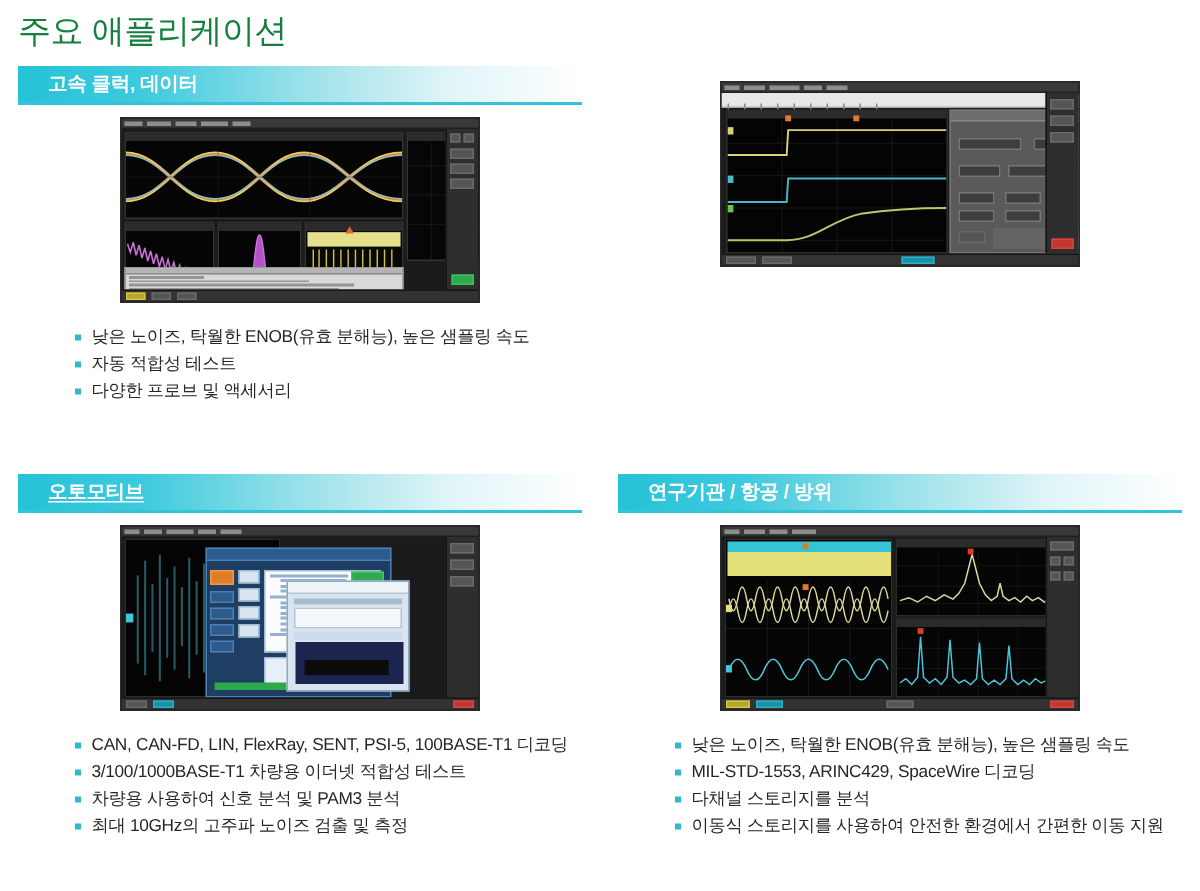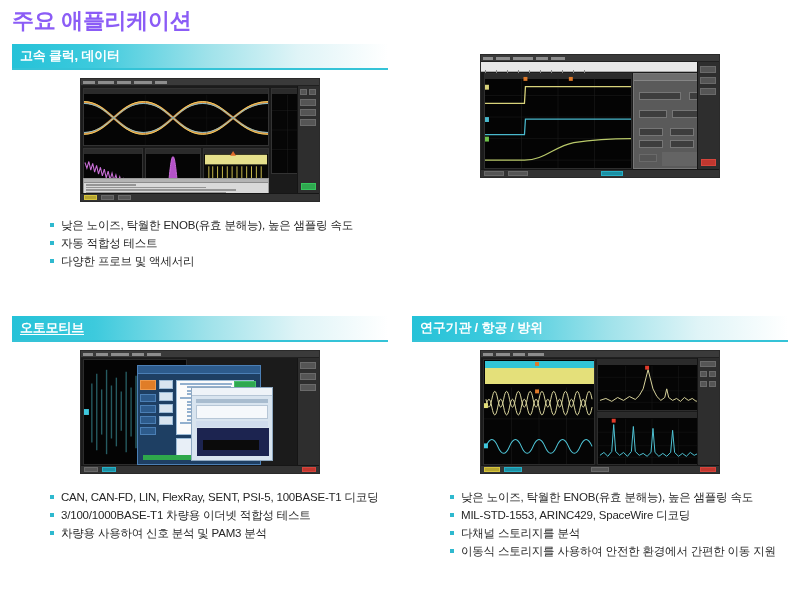--- a/index.html
+++ b/index.html
@@ -7,22 +7,22 @@
     width: 800px; height: 594px;
     background: #ffffff;
     font-family: "Liberation Sans", "DejaVu Sans", sans-serif;
     overflow: hidden;
   }
   .page { position: relative; width: 800px; height: 594px; background:#fff; }
 
   
   .main-title {
     position: absolute; left: 12px; top: 6px;
-    font-size: 22px; font-weight: 700;
-    color: #8b5cf6; letter-spacing: -0.3px;
+    font-size: 22px; font-weight: 400;
+    color: #15803d; letter-spacing: -0.3px;
     white-space: nowrap;
   }
 
   
   .panels {
     position: absolute; left: 0; top: 44px;
     width: 800px; height: 550px;
     display: grid;
     grid-template-columns: 400px 400px;
     grid-template-rows: 272px 272px;
@@ -35,21 +35,21 @@
     height: 24px;
     background: linear-gradient(to right, #25c2d8 0%, #3dcadd 22%, #9fe2ea 52%, #dff4f7 76%, #ffffff 100%);
     display: flex; align-items: center;
   }
   .sec-bar::after {
     content: "";
     position: absolute; left: 0; right: 0; bottom: -2px;
     height: 2px; background: #35c3d7;
   }
   .sec-title {
-    padding-left: 8px;
+    padding-left: 20px;
     font-size: 13px; font-weight: bold;
     color: #ffffff;
     letter-spacing: -0.2px;
     white-space: nowrap;
   }
   .sec-title.underlined { text-decoration: underline; text-underline-offset: 2px; }
 
   
   .shot-wrap {
     margin-top: 10px;
@@ -483,20 +483,21 @@
             <div class="btn-sm btn-cyan" style="left:21px;top:1px;width:14px;height:5px"></div>
             <div class="btn-sm btn-red" style="right:3px;top:1px;width:14px;height:5px"></div>
           </div>
         </div>
       </div>
 
       <ul class="bullets">
         <li>CAN, CAN-FD, LIN, FlexRay, SENT, PSI-5, 100BASE-T1 디코딩</li>
         <li>3/100/1000BASE-T1 차량용 이더넷 적합성 테스트</li>
         <li>차량용 사용하여 신호 분석 및 PAM3 분석</li>
+        <li>최대 10GHz의 고주파 노이즈 검출 및 측정</li>
       </ul>
     </div>
 
     <div class="panel">
       <div class="sec-bar">
         <div class="sec-title">연구기관 / 항공 / 방위</div>
       </div>
 
       <div class="shot-wrap">
         <div class="shot">

